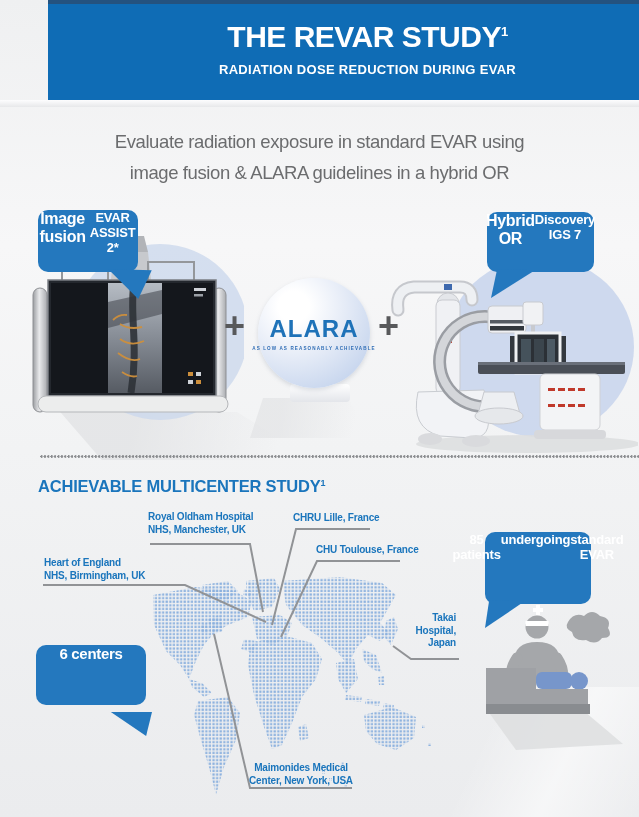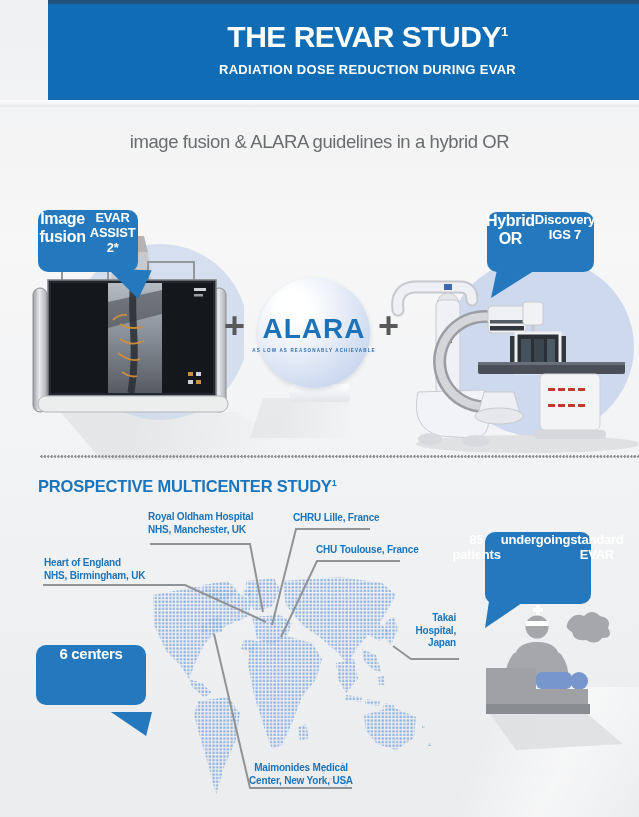--- a/index.html
+++ b/index.html
@@ -47,21 +47,21 @@
       clip-path:polygon(2% 0,100% 0,86% 100%);}
   .bubble-centers .bub-l1{font-size:15px;}
   
   .plus{position:absolute;color:#58595b;font-size:36px;font-weight:bold;z-index:5;}
   .plus-left{left:224px;top:305px;}
   .plus-right{left:378px;top:305px;}
   .alara{position:absolute;left:258px;top:278px;width:112px;height:110px;border-radius:50%;
          background:radial-gradient(circle at 32% 26%,#ffffff 14%,#e6ecf7 45%,#b7cae9 100%);
          display:flex;flex-direction:column;align-items:center;justify-content:center;z-index:4;
          box-shadow:0 2px 4px rgba(120,130,150,.25);}
-  .alara-title{color:#1e72b8;font-size:28px;font-weight:bold;letter-spacing:1px;}
+  .alara-title{color:#1e72b8;font-size:24px;font-weight:bold;letter-spacing:1px;}
   .alara-sub{color:#2f6db5;font-size:4.6px;font-weight:bold;letter-spacing:1.1px;margin-top:3px;white-space:nowrap;}
   .alara-ped{position:absolute;left:290px;top:384px;width:60px;height:18px;border-radius:4px;
              background:linear-gradient(180deg,#fff,#e3e5ea);z-index:3;}
   .alara-shadow{position:absolute;left:250px;top:398px;width:130px;height:40px;opacity:.6;
      background:linear-gradient(100deg,#e0e1e3 25%,rgba(240,241,242,0) 80%);
      clip-path:polygon(10% 0,75% 0,95% 100%,0 100%);}
   
   .divider{position:absolute;left:40px;top:455px;width:599px;height:3px;
      background-image:radial-gradient(circle at 1.5px 1.5px,#8a8c8f 1.1px,rgba(0,0,0,0) 1.4px);
      background-size:3.4px 3px;}
@@ -86,20 +86,21 @@
 <div class="page">
 
   <div class="header">
     <div class="header-stripe"></div>
     <div class="title"><span>THE REVAR STUDY</span><sup>1</sup></div>
     <div class="subtitle">RADIATION DOSE REDUCTION DURING EVAR</div>
   </div>
   <div class="header-band"></div>
 
   <div class="intro">
+    <div>Evaluate radiation exposure in standard EVAR using</div>
     <div>image fusion &amp; ALARA guidelines in a hybrid OR</div>
   </div>
 
   <svg class="illus" style="left:22px;top:222px" width="222" height="242" viewBox="0 0 222 242">
     <defs>
       <linearGradient id="railG" x1="0" y1="0" x2="1" y2="0">
         <stop offset="0" stop-color="#9b9da1"></stop>
           <stop offset=".45" stop-color="#e9eaec"></stop>
           <stop offset="1" stop-color="#aaacb0"></stop>
       </linearGradient>
@@ -197,21 +198,21 @@
     <rect x="146" y="178" width="72" height="9" rx="4" fill="#d7d8db"></rect>
   </svg>
 
   <div class="bubble bubble-hybrid">
     <div class="bub-l1">Hybrid OR</div>
     <div class="bub-l2">Discovery IGS 7</div>
     <div class="tail"></div>
   </div>
 
   <div class="divider"></div>
-  <div class="section-heading"><span>PROSPECTIVE MULTICENTER STUDY</span><sup>1</sup></div>
+  <div class="section-heading"><span>ACHIEVABLE MULTICENTER STUDY</span><sup>1</sup></div>
 
   <svg class="map-svg" width="639" height="317" viewBox="0 0 639 317">
     <defs>
       <pattern id="dotp" width="3.6" height="3.6" patternUnits="userSpaceOnUse">
         <rect x="0.4" y="0.4" width="2.2" height="2.2" fill="#8ab0de"></rect>
       </pattern>
     </defs>
     <g fill="url(#dotp)" transform="translate(140,75)">
       <path d="M62,10 L88,6 L98,16 L86,26 L66,22 Z"></path>
       <path d="M104,14 L112,16 L110,22 L103,20 Z"></path>

